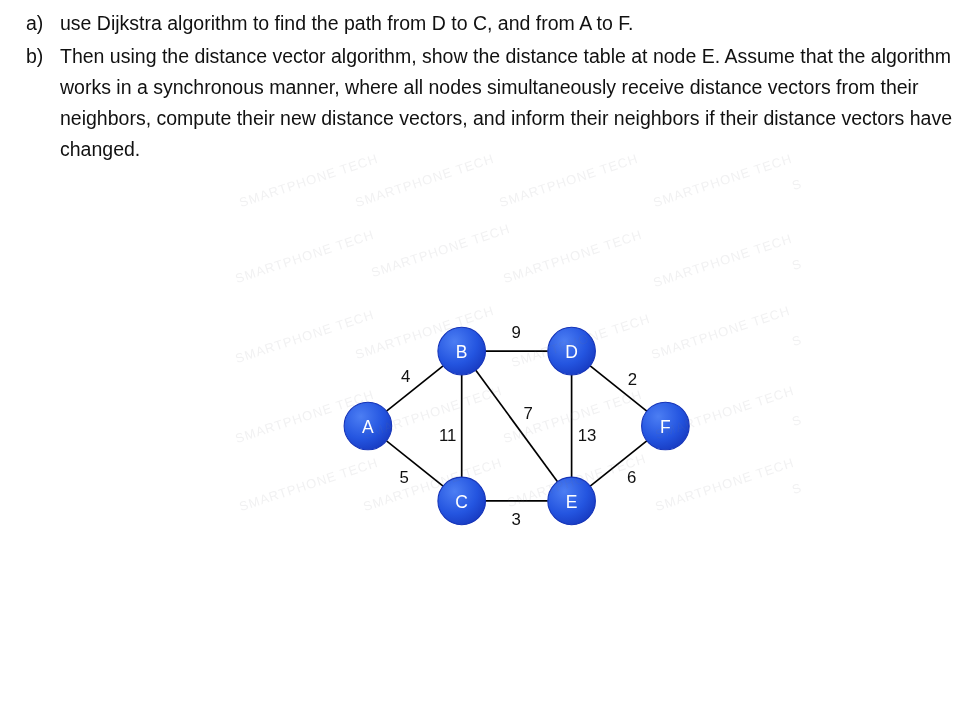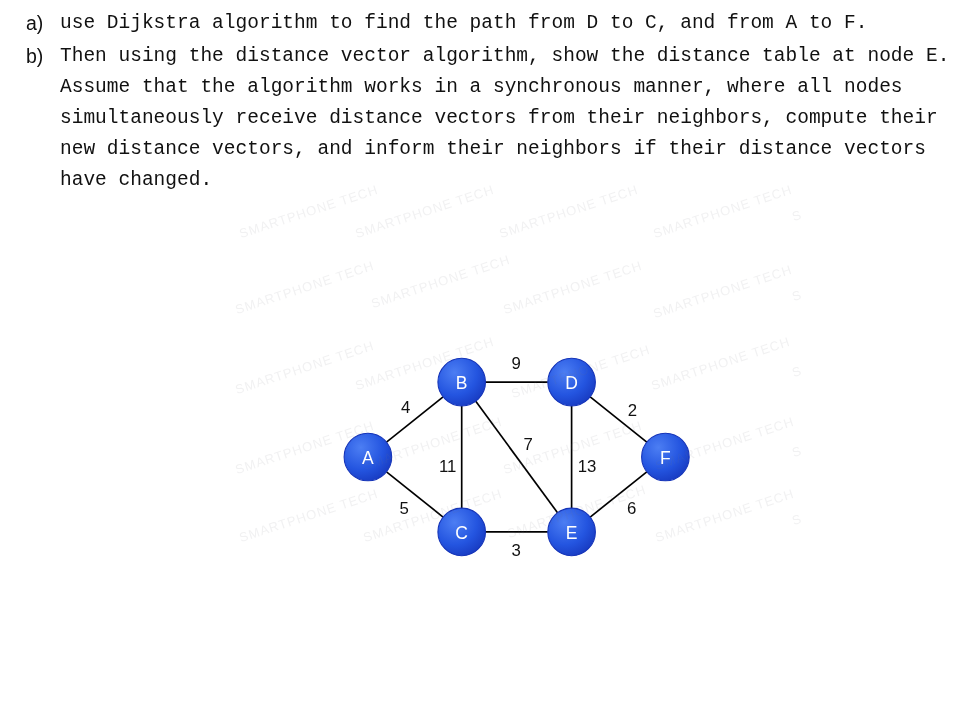--- a/index.html
+++ b/index.html
@@ -28,21 +28,20 @@
     flex: 0 0 34px;
     font-size: 19.5px;
     line-height: 31px;
     color: #111111;
   }
   .q-text {
     font-size: 19.5px;
     line-height: 31px;
     color: #111111;
     max-width: 900px;
-    font-family: Liberation Mono, monospace;
   }
   .graph-wrap {
     position: relative;
     width: 978px;
     height: 420px;
   }
   svg.graph {
     display: block;
   }
   .node-circle {

